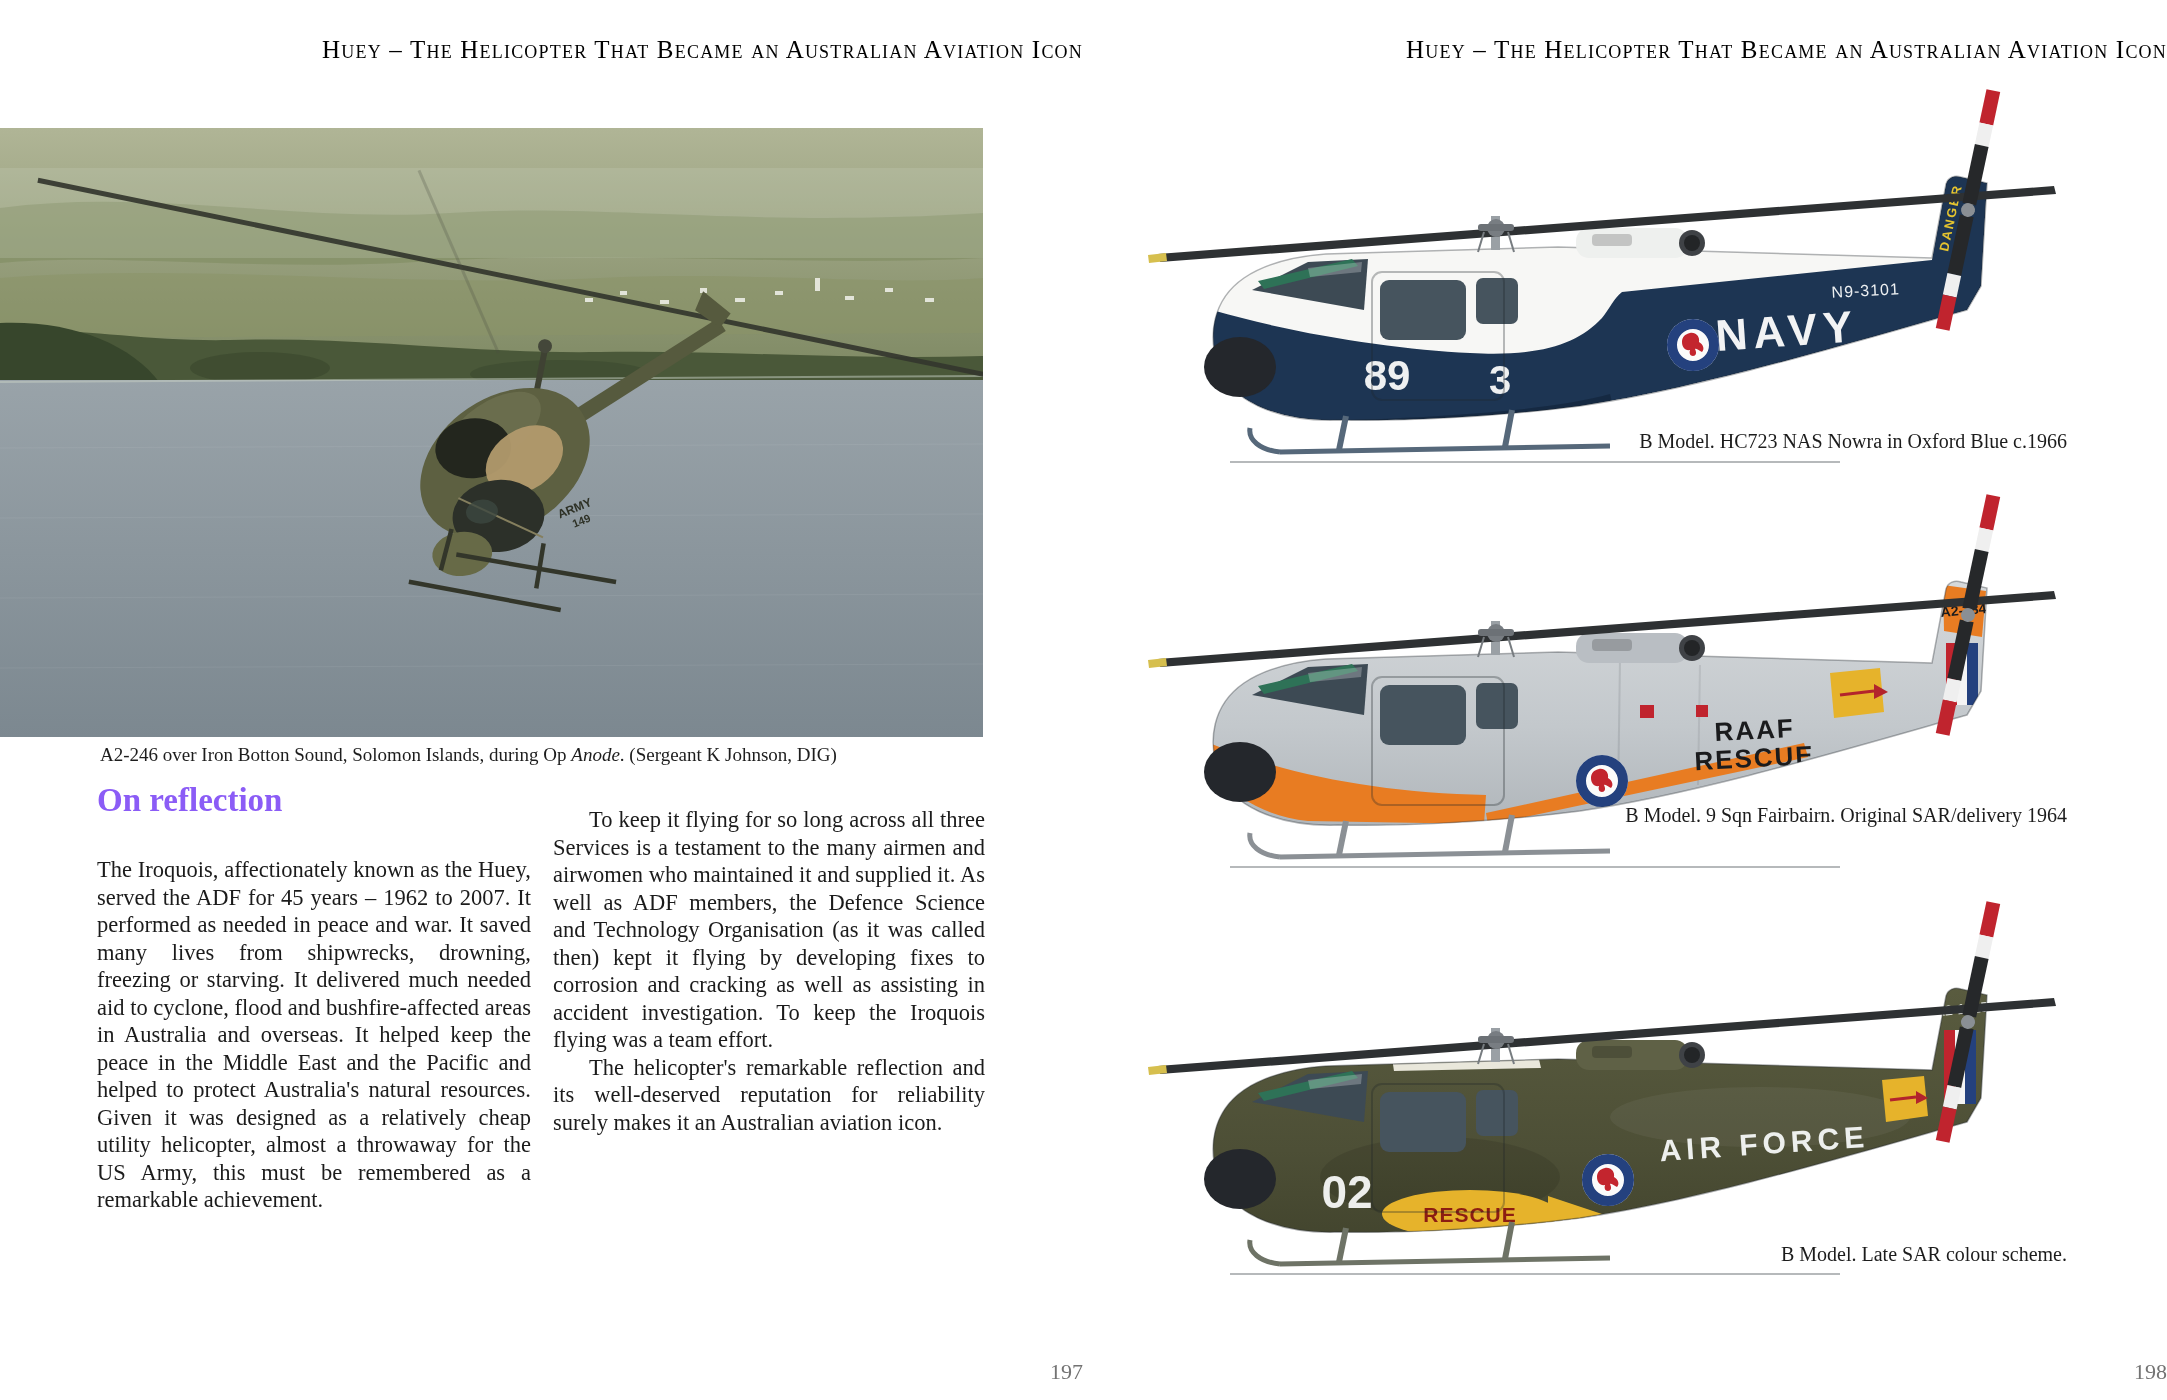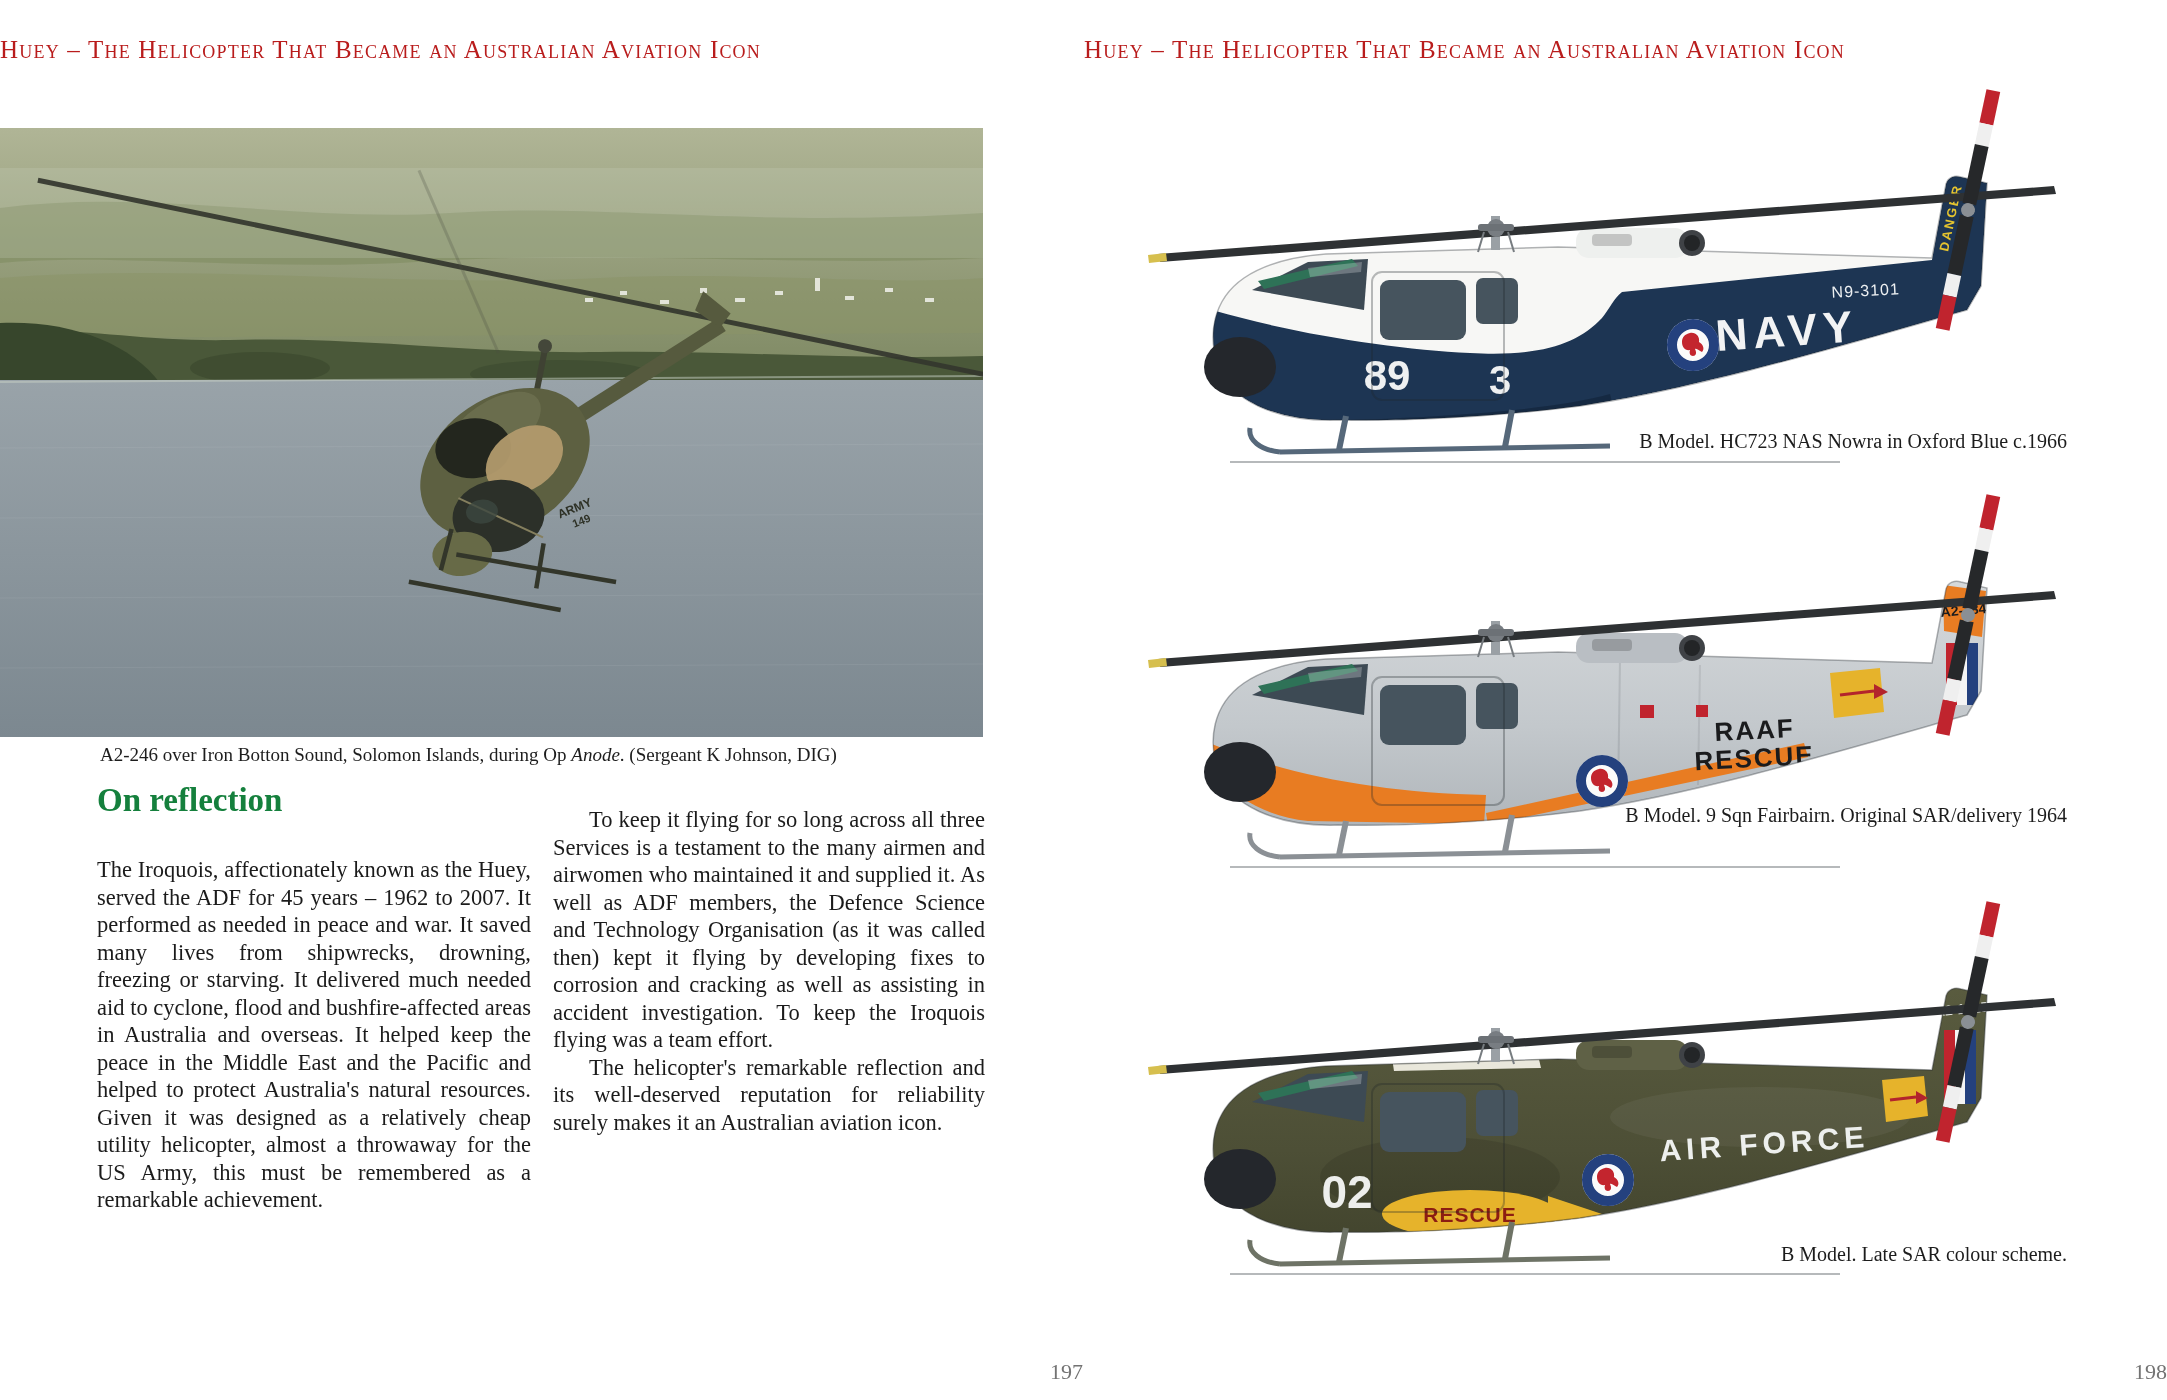--- a/index.html
+++ b/index.html
@@ -3,22 +3,22 @@
 <meta charset="utf-8">
 <style>
   html,body{margin:0;padding:0;}
   body{
     width:2167px;height:1400px;position:relative;overflow:hidden;
     background:#ffffff;color:#1c1c1c;
     font-family:"Liberation Serif", serif;
   }
   .page-header{
     position:absolute;top:36px;width:1083px;
-    text-align:left;font-variant:small-caps;
-    font-size:25px;letter-spacing:1.2px;color:#b91c1c;
+    text-align:right;font-variant:small-caps;
+    font-size:25px;letter-spacing:1.2px;color:#000000;
   }
   .page-header.left{left:0;}
   .page-header.right{left:1084px;}
   .photo-wrap{position:absolute;left:0;top:128px;width:983px;height:609px;overflow:hidden;}
   .photo-caption{
     position:absolute;left:100px;top:744px;width:900px;
     font-size:19px;color:#1d1d1d;
   }
   .photo-caption .op{font-style:italic;}
   .section-heading{
@@ -180,21 +180,21 @@
         <line x1="30" y1="84" x2="18" y2="128"></line>
       </g>
     </g>
   </svg>
 </div>
 
 <div class="photo-caption">
   <span>A2-246 over Iron Botton Sound, Solomon Islands, during Op </span><span class="op">Anode</span><span>. (Sergeant K Johnson, DIG)</span>
 </div>
 
-<div class="section-heading" style="color:#15803d;">On reflection</div>
+<div class="section-heading" style="color:#8b5cf6;">On reflection</div>
 <div class="col col1">
   <p>The Iroquois, affectionately known as the Huey, served the ADF for 45 years – 1962 to 2007. It performed as needed in peace and war. It saved many lives from shipwrecks, drowning, freezing or starving. It delivered much needed aid to cyclone, flood and bushfire-affected areas in Australia and overseas. It helped keep the peace in the Middle East and the Pacific and helped to protect Australia's natural resources. Given it was designed as a relatively cheap utility helicopter, almost a throwaway for the US Army, this must be remembered as a remarkable achievement.</p>
 </div>
 <div class="col col2">
   <p>To keep it flying for so long across all three Services is a testament to the many airmen and airwomen who maintained it and supplied it. As well as ADF members, the Defence Science and Technology Organisation (as it was called then) kept it flying by developing fixes to corrosion and cracking as well as assisting in accident investigation. To keep the Iroquois flying was a team effort.</p>
   <p>The helicopter's remarkable reflection and its well-deserved reputation for reliability surely makes it an Australian aviation icon.</p>
 </div>
 
 <div class="page-number left">197</div>
 <div class="page-number right">198</div>

